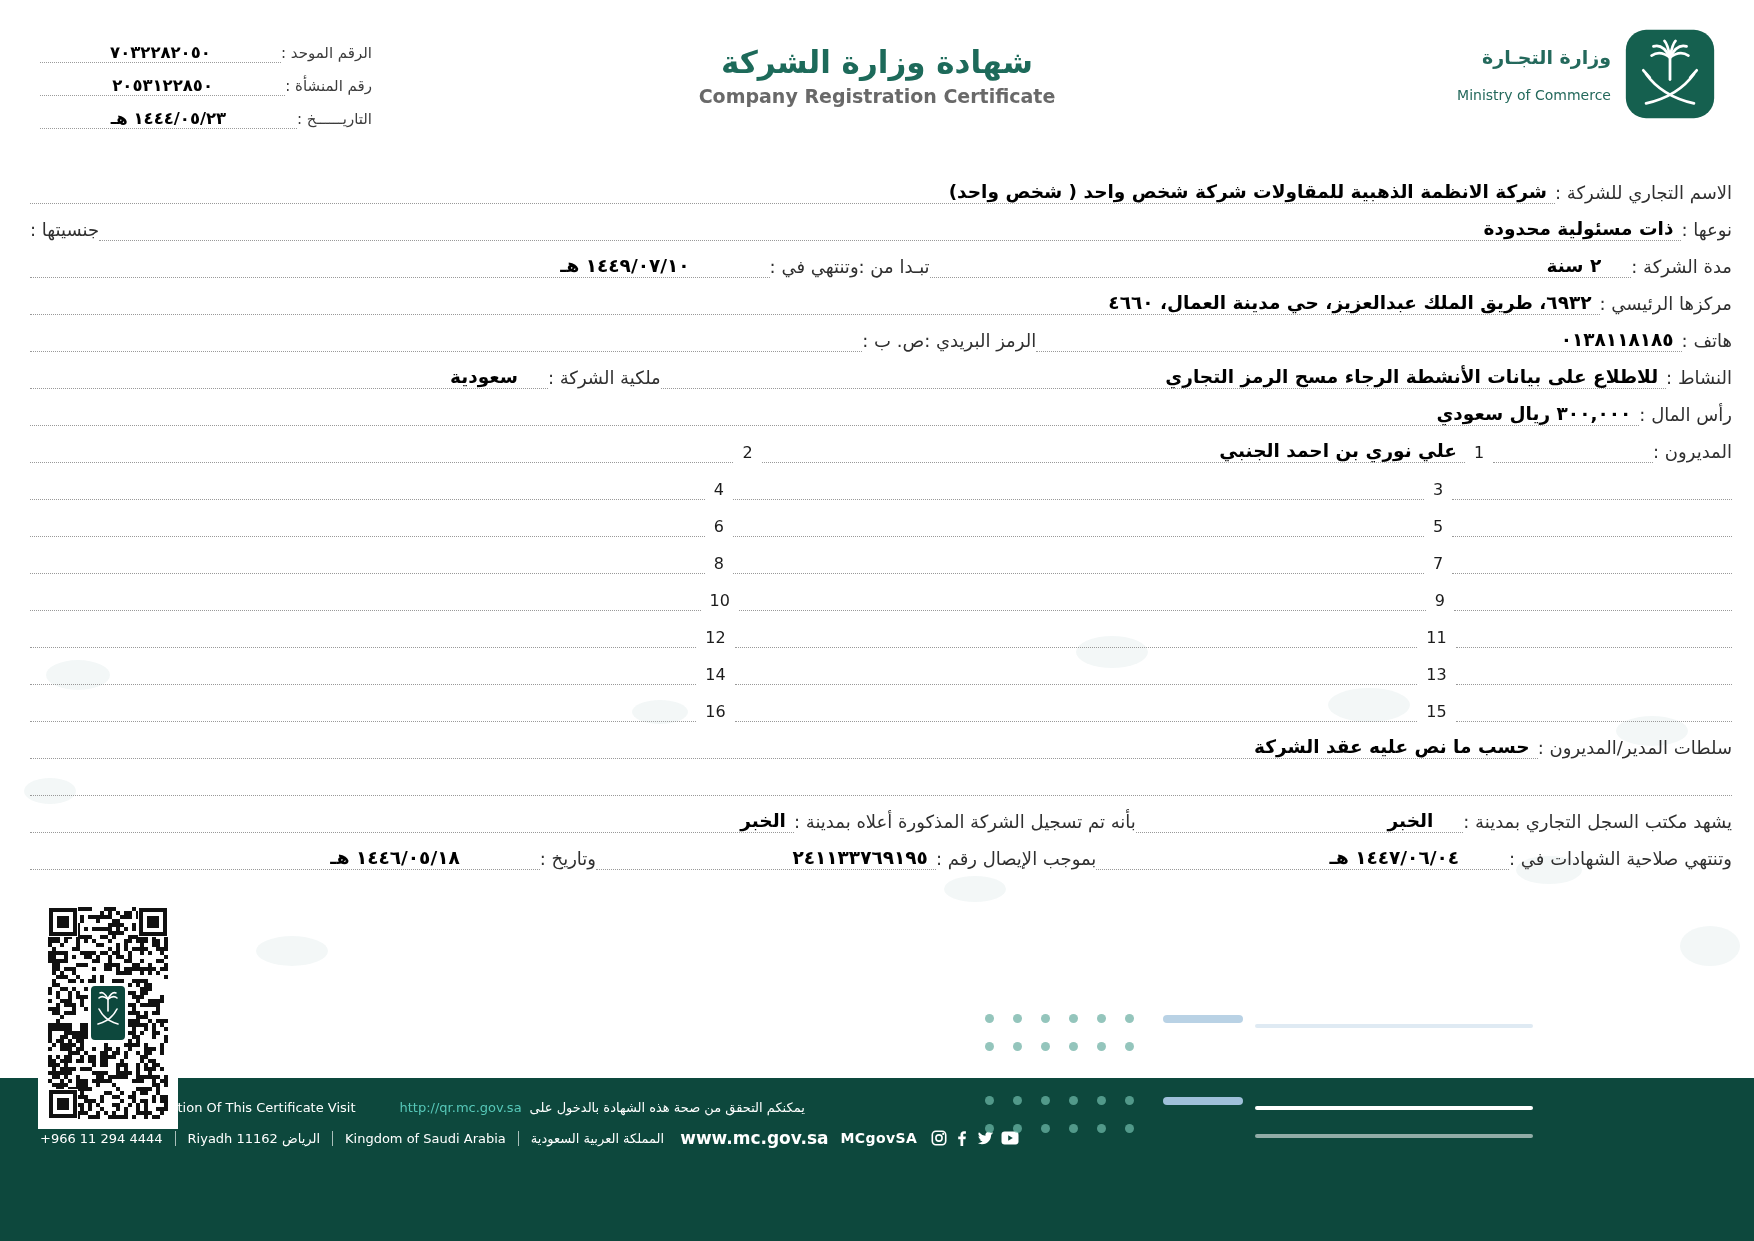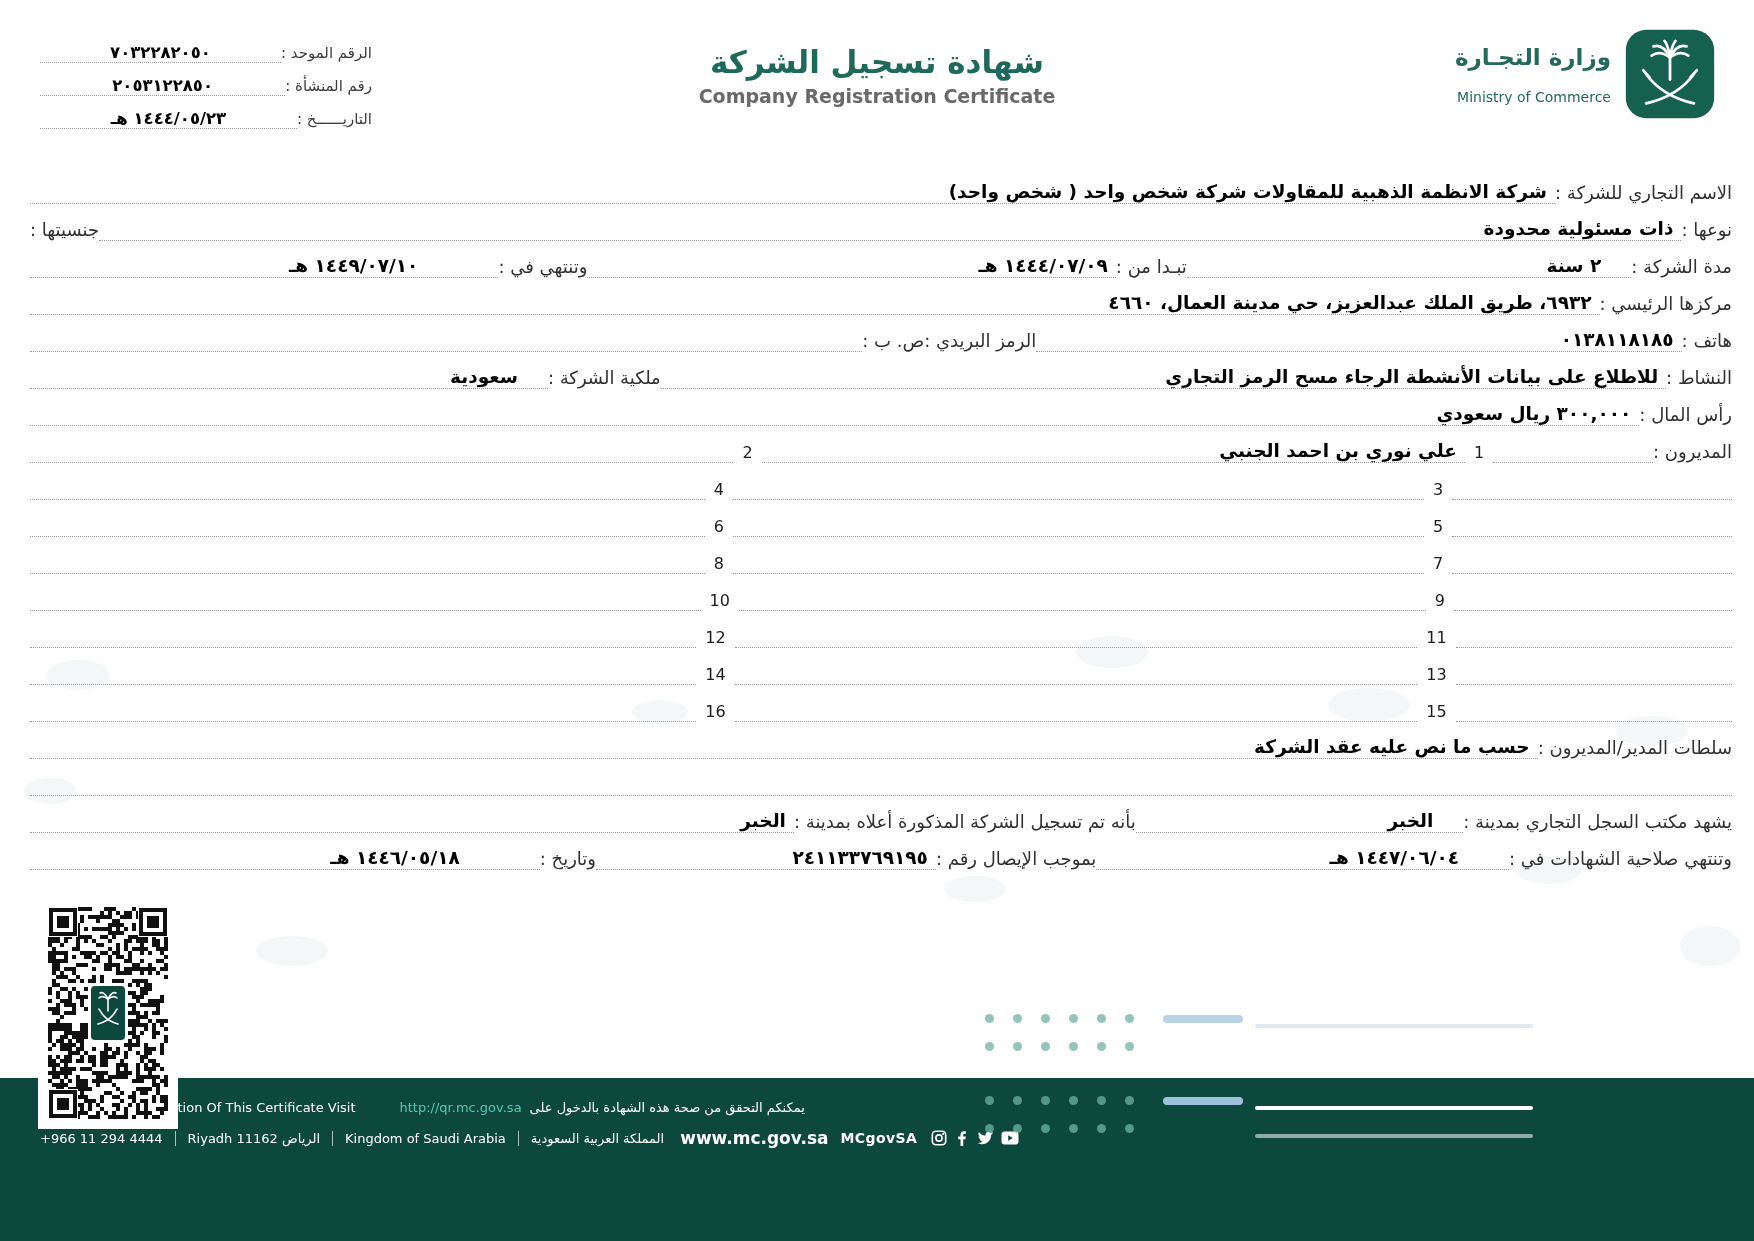--- a/index.html
+++ b/index.html
@@ -20,21 +20,21 @@
   .hl-label { font-size: 15px; color: #3c3c3c; white-space: nowrap; padding-bottom: 1px; }
   .hl-seg { flex: 1; border-bottom: 1.5px dotted #9b9b9b; text-align: center; }
   .hl-value { font-weight: bold; font-size: 16.5px; color: #000; letter-spacing: 1px; white-space: nowrap; }
 
   .title-block { position: absolute; top: 44px; left: 50%; transform: translateX(-50%); text-align: center; width: 640px; }
   .title-ar { font-size: 31px; font-weight: bold; color: #1d6a5a; }
   .title-en { font-size: 19px; font-weight: bold; color: #696969; margin-top: 5px; }
 
   .logo { position: absolute; top: 28px; right: 38px; display: flex; align-items: center; gap: 13px; }
   .logo-text { text-align: right; color: #24695c; }
-  .logo-ar { font-size: 23px; font-weight: bold; direction: rtl; }
+  .logo-ar { font-size: 19px; font-weight: bold; direction: rtl; }
   .logo-en { font-size: 14px; margin-top: 19px; }
   .emblem { width: 92px; height: 92px; display: block; }
 
   
   .main { position: absolute; top: 167px; left: 30px; right: 22px; direction: rtl; }
   .row { display: flex; align-items: flex-end; height: 37px; }
   .lbl { font-size: 18px; color: #303030; white-space: nowrap; padding-bottom: 1px; }
   .seg { border-bottom: 1.5px dotted #999; display: flex; align-items: flex-end; min-width: 0; }
   .val { font-weight: bold; font-size: 18.5px; color: #000; white-space: nowrap; padding: 0 8px 1px 0; }
   .pr-30 { padding-right: 30px; } .pr-50 { padding-right: 50px; }
@@ -86,21 +86,21 @@
     <span class="hl-label">رقم المنشأة :</span>
     <span class="hl-seg"><span class="hl-value">٢٠٥٣١٢٢٨٥٠</span></span>
   </div>
   <div class="hl-row">
     <span class="hl-label">التاريــــــخ :</span>
     <span class="hl-seg"><span class="hl-value">١٤٤٤/٠٥/٢٣ هـ</span></span>
   </div>
 </div>
 
 <div class="title-block">
-  <div class="title-ar">شهادة تسجيل الشركة</div>
+  <div class="title-ar">شهادة وزارة الشركة</div>
   <div class="title-en">Company Registration Certificate</div>
 </div>
 
 <div class="logo">
   <div class="logo-text">
     <div class="logo-ar">وزارة التجـارة</div>
     <div class="logo-en">Ministry of Commerce</div>
   </div>
   <svg class="emblem" viewBox="0 0 100 100">
     <rect x="2" y="2" width="96" height="96" rx="22" fill="#15604f"></rect>
@@ -136,23 +136,20 @@
       </span>
     <span class="lbl">جنسيتها :</span>
   </div>
 
   <div class="row">
     <span class="lbl">مدة الشركة :</span>
     <span class="seg" style="flex:37">
         <span class="val pr-30">٢ سنة</span>
       </span>
     <span class="lbl">تبـدا من :</span>
-    <span class="seg" style="flex:44">
-        <span class="val">١٤٤٤/٠٧/٠٩ هـ</span>
-      </span>
     <span class="lbl">وتنتهي في :</span>
     <span class="seg" style="flex:39">
         <span class="val pr-80">١٤٤٩/٠٧/١٠ هـ</span>
       </span>
   </div>
 
   <div class="row">
     <span class="lbl">مركزها الرئيسي :</span>
     <span class="seg" style="flex:1">
         <span class="val">٦٩٣٢، طريق الملك عبدالعزيز، حي مدينة العمال، ٤٦٦٠</span>

